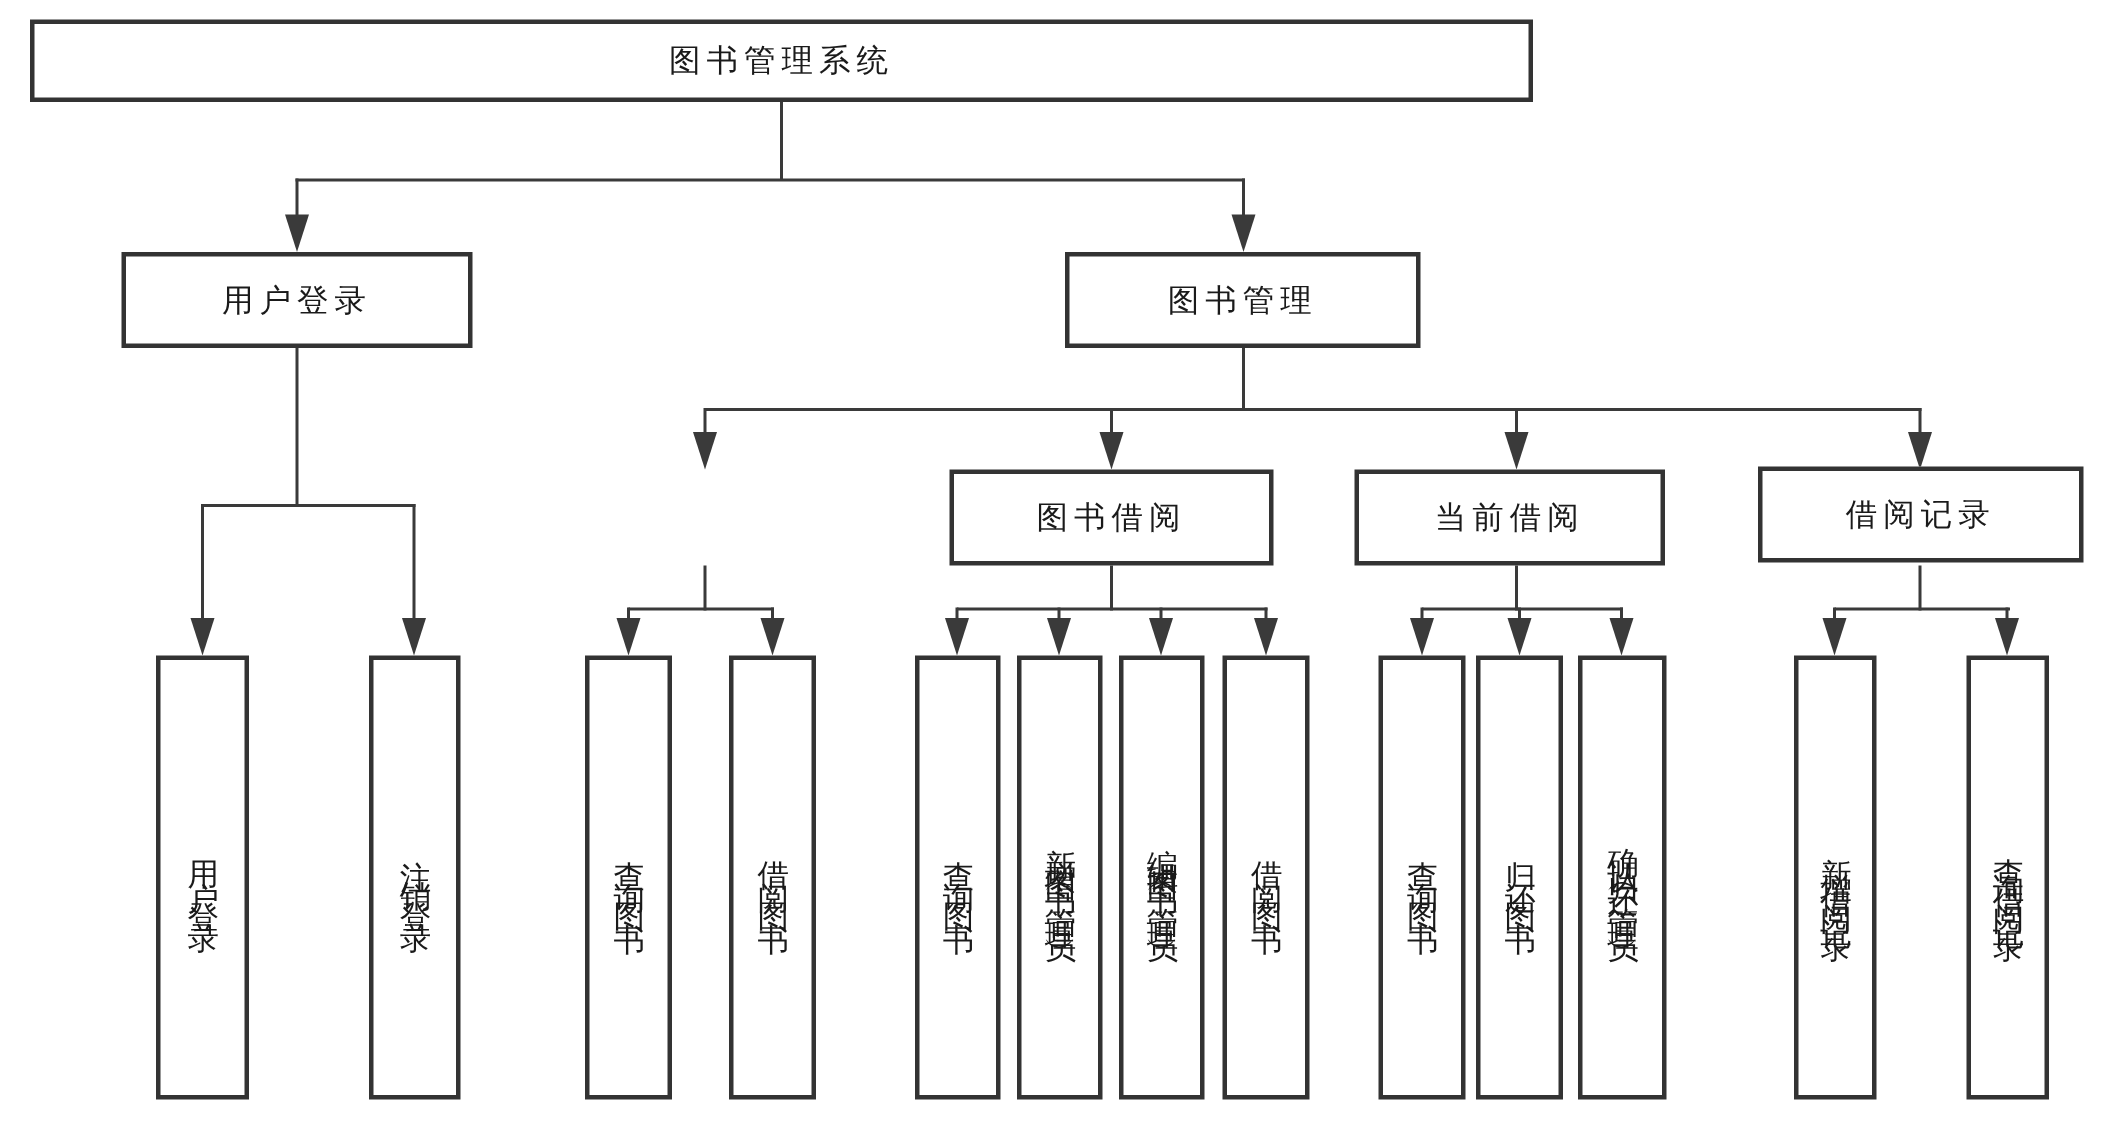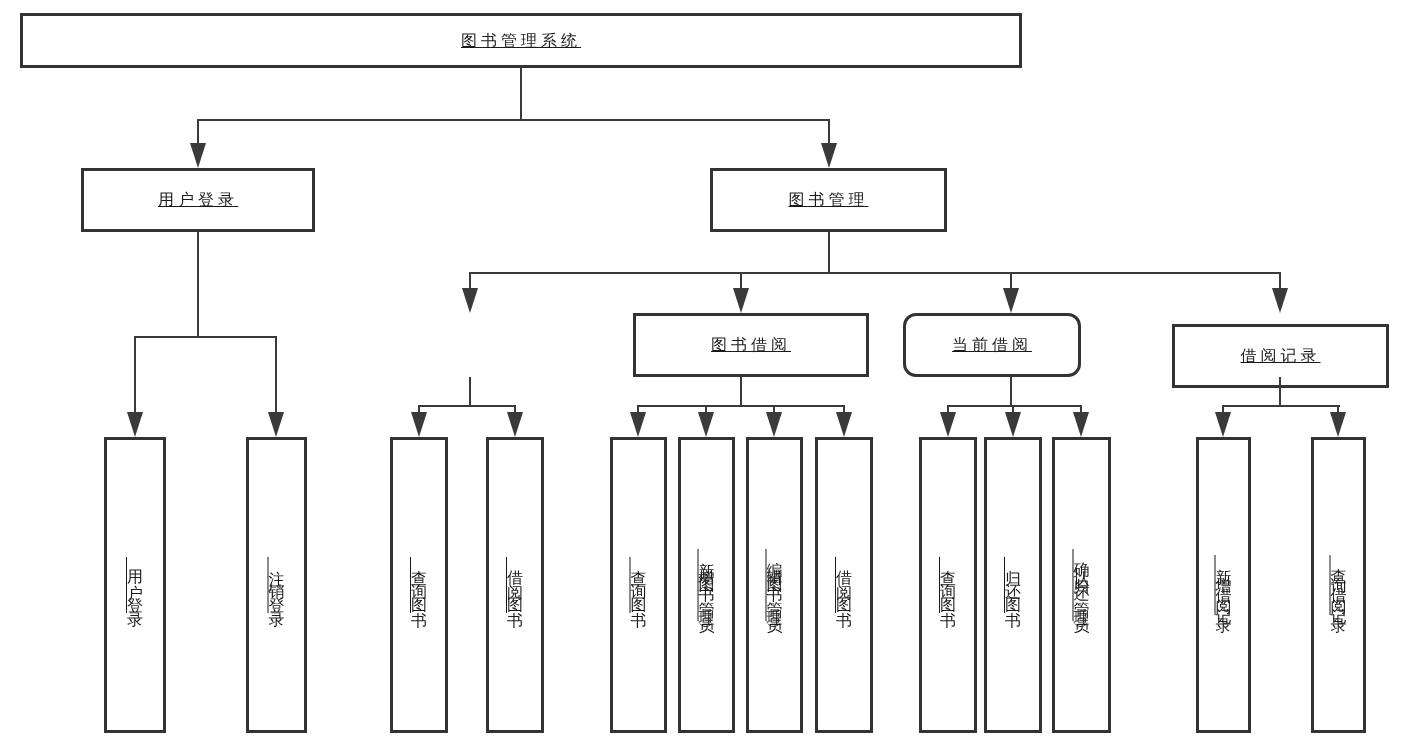--- a/index.html
+++ b/index.html
@@ -3,21 +3,21 @@
 <meta charset="utf-8">
 <style>
   html,body{margin:0;padding:0;background:#fff;}
   .canvas{
     position:relative;width:1405px;height:747px;background:#ffffff;
     font-family:"Liberation Sans","DejaVu Sans",sans-serif;color:#1a1a1a;overflow:hidden;
   }
   .box{
     position:absolute;box-sizing:border-box;border:3px solid #333333;background:#ffffff;
     display:flex;align-items:center;justify-content:center;
-    font-size:16px;letter-spacing:4px;line-height:1;white-space:nowrap;text-decoration:underline;
+    font-size:21px;letter-spacing:4px;line-height:1;white-space:nowrap;
   }
   .vbox{
     writing-mode:vertical-rl;text-orientation:mixed;
     white-space:normal;padding:4px 0;letter-spacing:14px;
   }
   .ls-md{letter-spacing:10px;}
   .ls-sm{letter-spacing:8px;}
   .vline{position:absolute;width:2px;background:#3a3a3a;}
   .hline{position:absolute;height:2px;background:#3a3a3a;}
   .ah{
@@ -58,23 +58,23 @@
   <div class="hline" style="left:470px;top:272px;width:811px;"></div>
   <div class="vline" style="left:469px;top:272px;height:20px;"></div>
   <div class="ah" style="left:462px;top:288px;"></div>
   <div class="vline" style="left:740px;top:272px;height:20px;"></div>
   <div class="ah" style="left:733px;top:288px;"></div>
   <div class="vline" style="left:1010px;top:272px;height:20px;"></div>
   <div class="ah" style="left:1003px;top:288px;"></div>
   <div class="vline" style="left:1279px;top:272px;height:20px;"></div>
   <div class="ah" style="left:1272px;top:288px;"></div>
 
-  <div class="box" style="left:633px;top:313px;width:236px;height:64px;">图书借阅</div>
-  <div class="box" style="left:903px;top:313px;width:178px;height:64px;border-radius:13px;">当前借阅</div>
-  <div class="box" style="left:1172px;top:324px;width:217px;height:64px;">借阅记录</div>
+  <div class="box" style="left:633px;top:313px;width:216px;height:64px;">图书借阅</div>
+  <div class="box" style="left:903px;top:313px;width:207px;height:64px;">当前借阅</div>
+  <div class="box" style="left:1172px;top:311px;width:217px;height:64px;">借阅记录</div>
 
   <div class="vline" style="left:469px;top:377px;height:30px;"></div>
   <div class="hline" style="left:419px;top:405px;width:97px;"></div>
   <div class="vline" style="left:418px;top:405px;height:15px;"></div>
   <div class="ah" style="left:411px;top:412px;"></div>
   <div class="vline" style="left:514px;top:405px;height:15px;"></div>
   <div class="ah" style="left:507px;top:412px;"></div>
 
   <div class="vline" style="left:740px;top:377px;height:30px;"></div>
   <div class="hline" style="left:638px;top:405px;width:207px;"></div>

